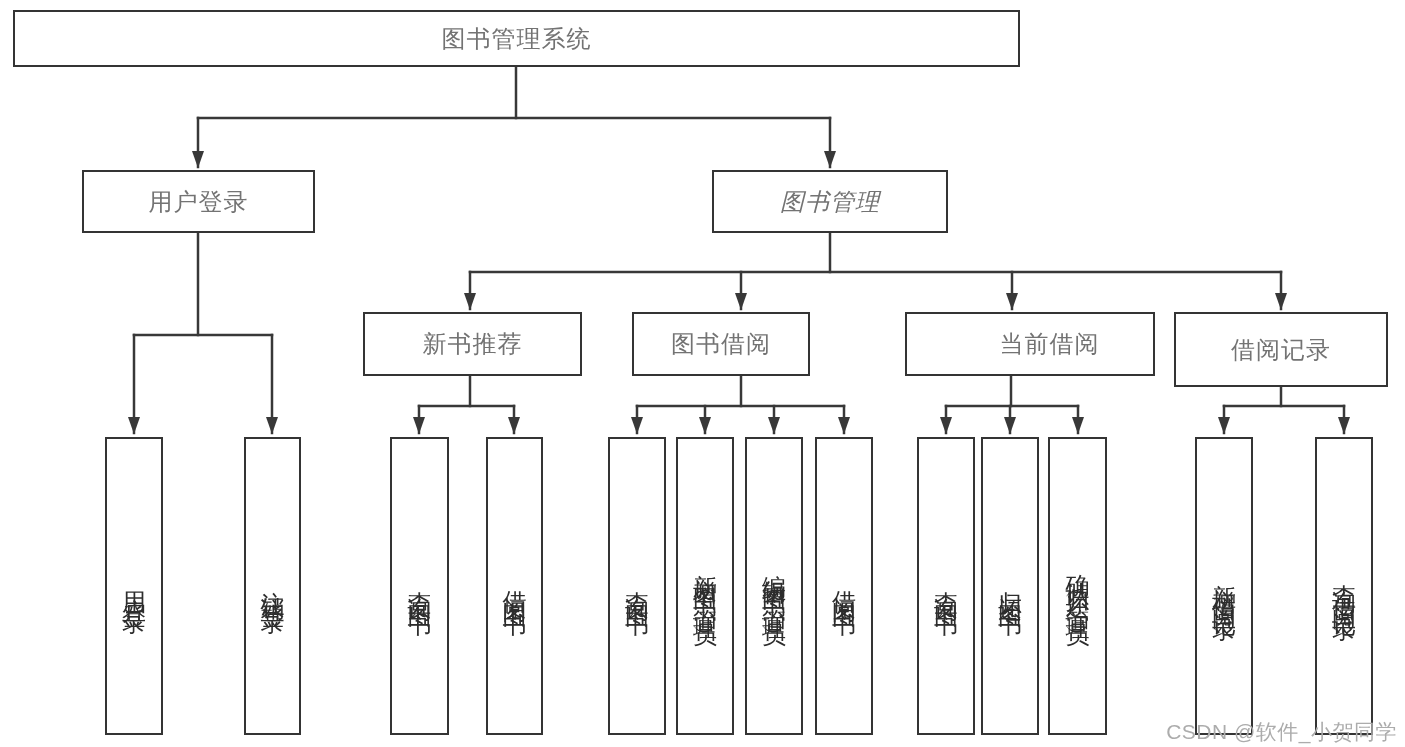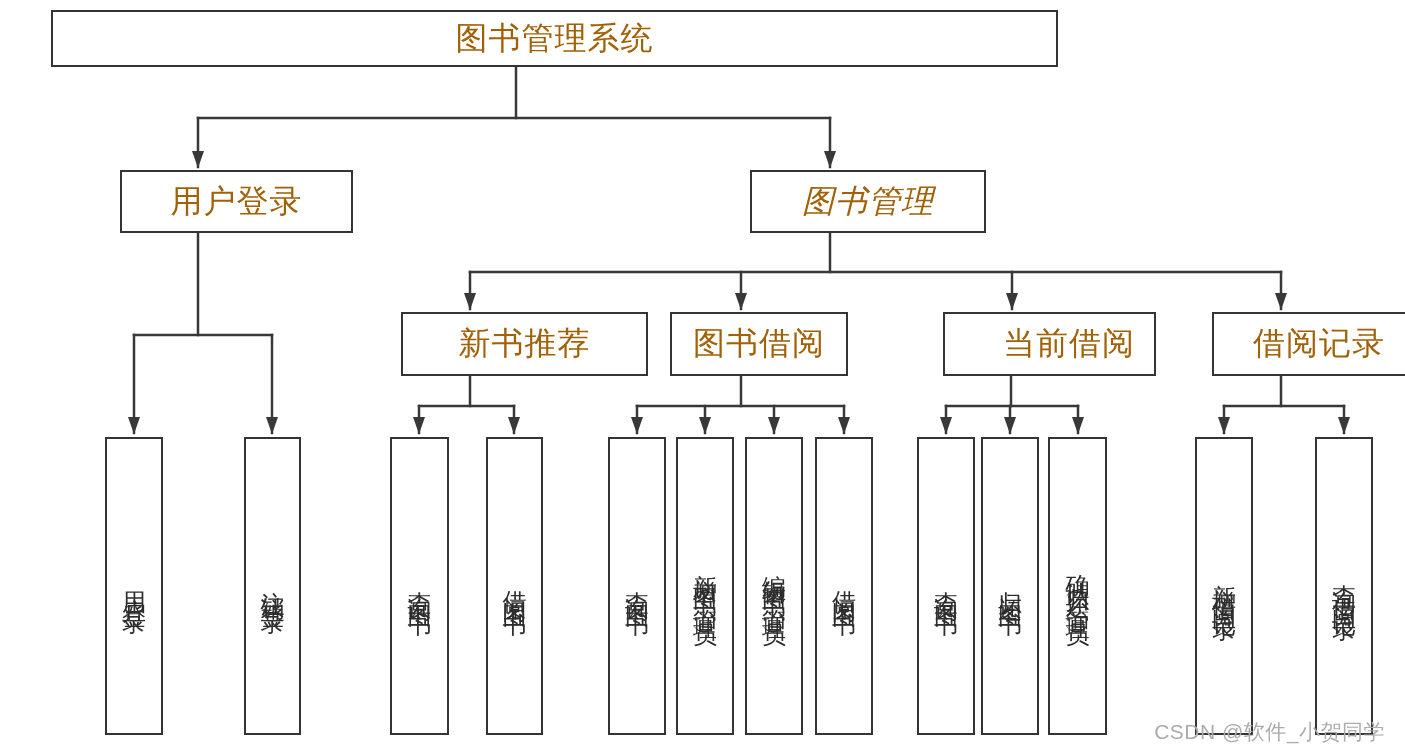--- a/index.html
+++ b/index.html
@@ -18,33 +18,32 @@
     width: 1405px; height: 747px;
   }
   .box {
     position: absolute;
     box-sizing: border-box;
     border: 2.5px solid #343434;
     background: #ffffff;
     display: flex;
     align-items: center;
     justify-content: center;
-    font-size: 32px;
+    font-size: 24px;
     letter-spacing: 1px;
-    color: #a16207;
+    color: #737373;
     white-space: nowrap;
-    margin-left: 38px;
   }
   .root  { left: 13px;  top: 10px;  width: 1007px; height: 57px; }
   .lv2-a { left: 82px;  top: 170px; width: 233px;  height: 63px; }
   .lv2-b { left: 712px; top: 170px; width: 236px;  height: 63px; font-style: italic; }
-  .lv3-a { left: 363px; top: 312px; width: 247px;  height: 64px; }
+  .lv3-a { left: 363px; top: 312px; width: 219px;  height: 64px; }
   .lv3-b { left: 632px; top: 312px; width: 178px;  height: 64px; }
-  .lv3-c { left: 905px; top: 312px; width: 213px;  height: 64px; padding-left: 39px; }
-  .lv3-d { left: 1174px;top: 312px; width: 214px;  height: 64px; }
+  .lv3-c { left: 905px; top: 312px; width: 250px;  height: 64px; padding-left: 39px; }
+  .lv3-d { left: 1174px;top: 312px; width: 214px;  height: 75px; }
   .vbox {
     position: absolute;
     top: 437px;
     height: 298px;
     box-sizing: border-box;
     border: 2.5px solid #343434;
     background: #ffffff;
     display: flex;
     align-items: center;
     justify-content: center;
@@ -63,21 +62,21 @@
   .leaf-6  { left: 676px;  width: 58px; }
   .leaf-7  { left: 745px;  width: 58px; }
   .leaf-8  { left: 815px;  width: 58px; }
   .leaf-9  { left: 917px;  width: 58px; }
   .leaf-10 { left: 981px;  width: 58px; }
   .leaf-11 { left: 1048px; width: 59px; }
   .leaf-12 { left: 1195px; width: 58px; }
   .leaf-13 { left: 1315px; width: 58px; }
   .watermark {
     position: absolute;
-    right: 20px;
+    right: 8px;
     bottom: 1px;
     font-size: 21px;
     letter-spacing: 0.5px;
     color: #acacac;
     z-index: 10;
     white-space: nowrap;
   }
 </style>
 </head>
 <body>

